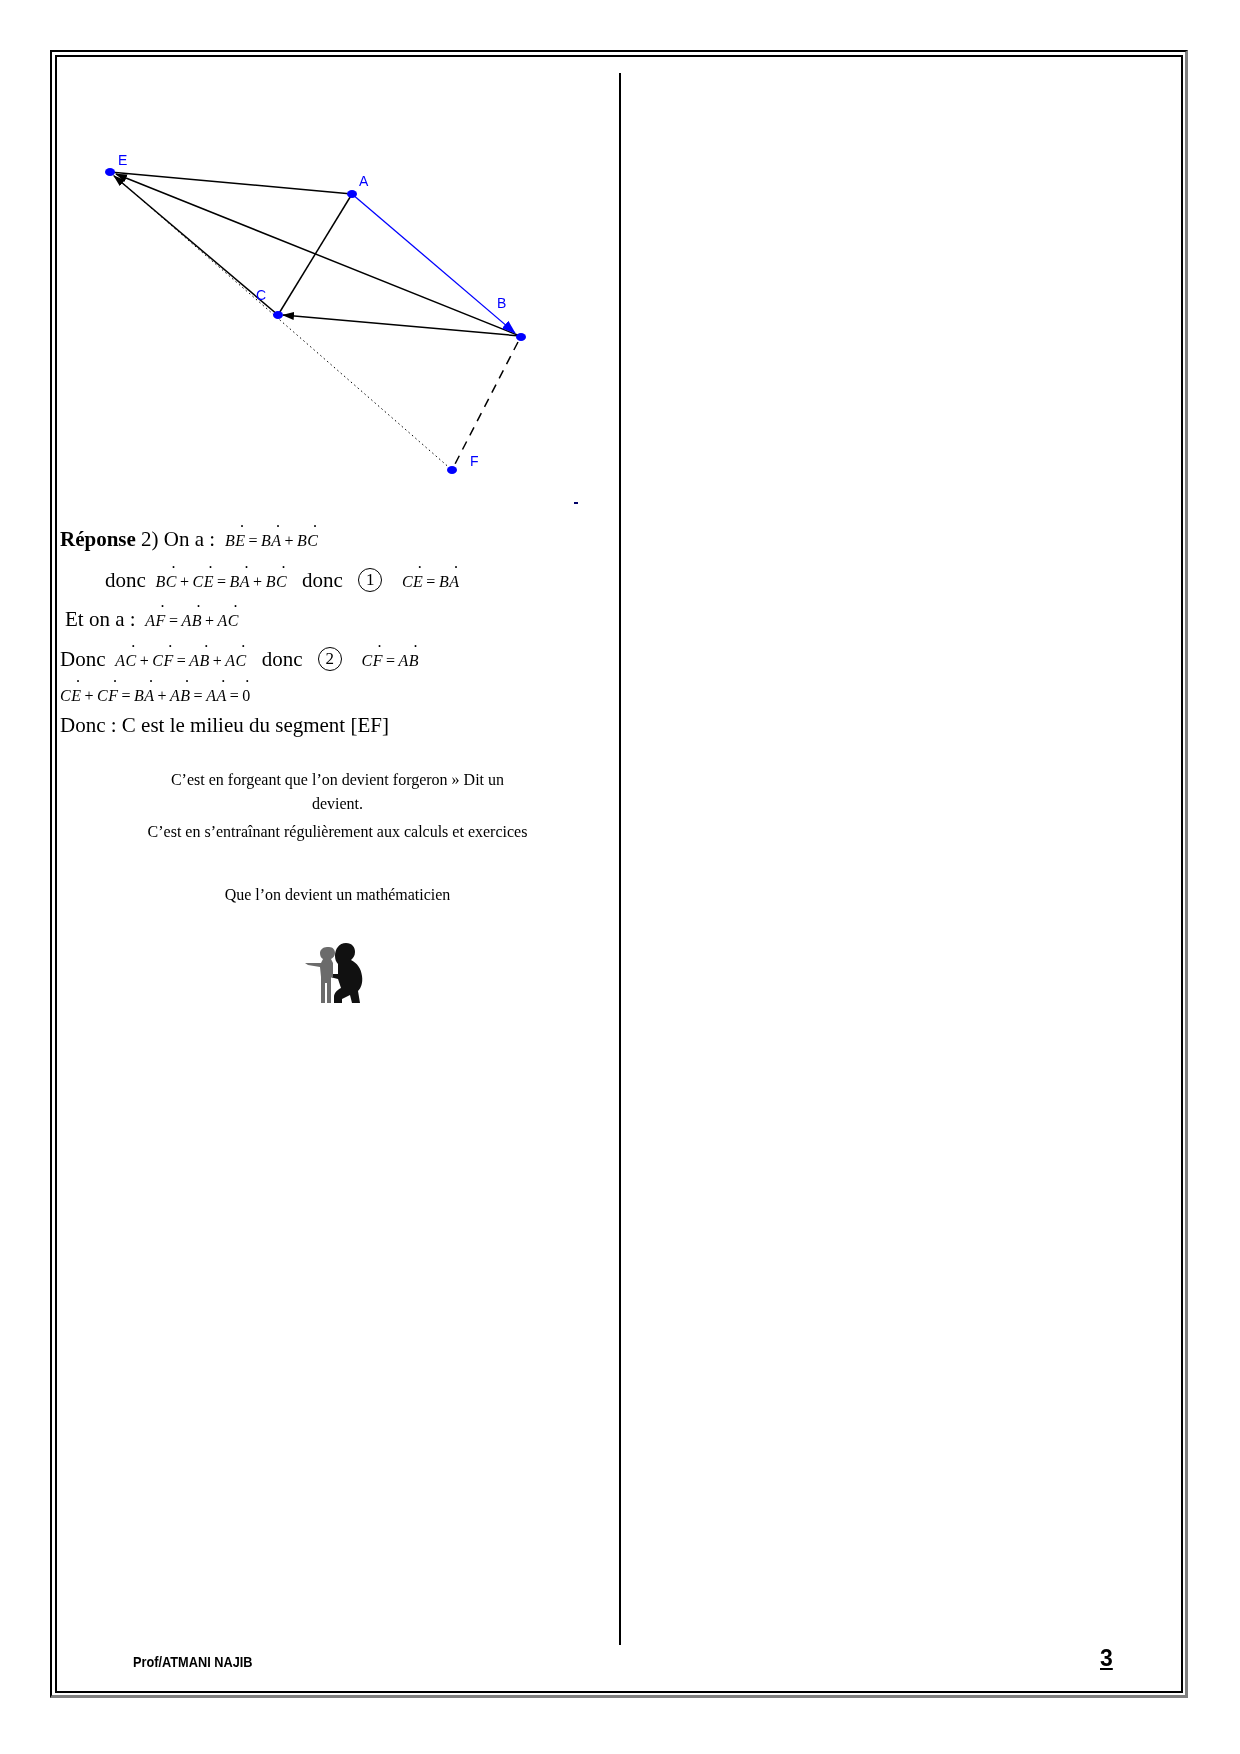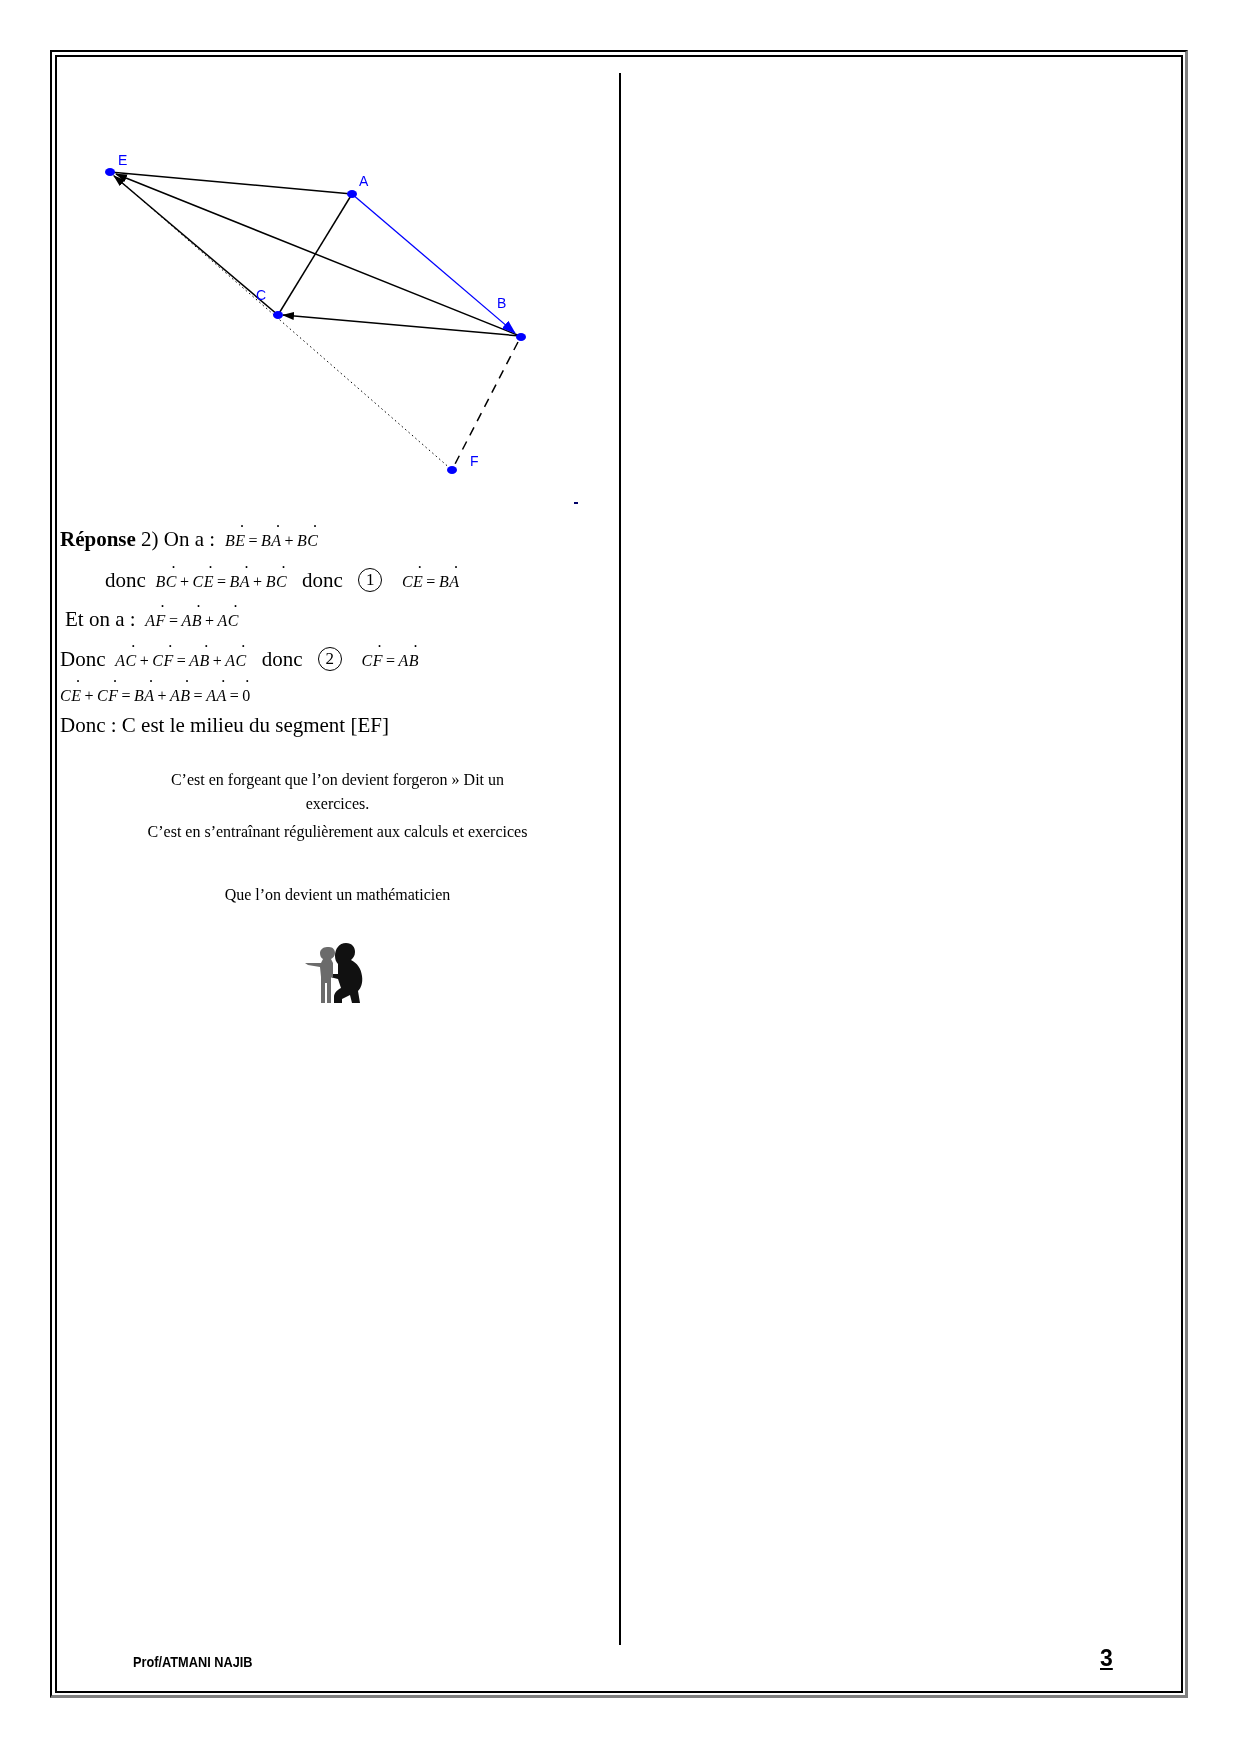--- a/index.html
+++ b/index.html
@@ -116,21 +116,21 @@
 
 <div class="line" style="top:682px;">
   <span class="math">
     <span class="vec">CE</span><span class="op">+</span><span class="vec">CF</span><span class="op">=</span><span class="vec">BA</span><span class="op">+</span><span class="vec">AB</span><span class="op">=</span><span class="vec">AA</span><span class="op">=</span><span class="vec" style="font-style:normal">0</span>
   </span>
 </div>
 
 <div class="line" style="top:713px;">Donc : C est le milieu du segment [EF]</div>
 
 <div class="quote" style="top:768px;">C’est en forgeant que l’on devient forgeron » Dit un</div>
-<div class="quote" style="top:792px;">exercices.</div>
+<div class="quote" style="top:792px;">devient.</div>
 <div class="quote" style="top:820px;">C’est en s’entraînant régulièrement aux calculs et exercices</div>
 <div class="quote" style="top:860px;margin-top:23px;">Que l’on devient un mathématicien</div>
 
 <svg class="silhouette" width="70" height="70" viewBox="0 0 70 70">
 
   <path d="M42,6 c6,0 9,4 9,9 c0,4 -2,6 -4,8 c6,3 10,8 11,16 c1,7 -1,12 -4,15 l2,12 l-8,0 l-2,-8 l-8,4 l0,4 l-8,0 l0,-6 c0,-4 3,-7 7,-9 l-3,-9 l-8,-2 l-4,-3 l12,0 l0,-10 c-2,-2 -3,-5 -3,-8 c0,-7 4,-13 11,-13 z" fill="#111"></path>
 
   <path d="M25,10 c4,0 6,3 6,6 c0,3 -2,5 -4,6 l2,4 l0,14 l-2,0 l0,26 l-4,0 l0,-20 l-2,0 l0,20 l-4,0 l0,-26 l-1,-10 l-12,-2 l-3,-2 l4,0 l12,0 l2,-4 c-2,-1 -3,-3 -3,-6 c0,-3 3,-6 7,-6 z" fill="#6b6b6b"></path>
 </svg>
 

